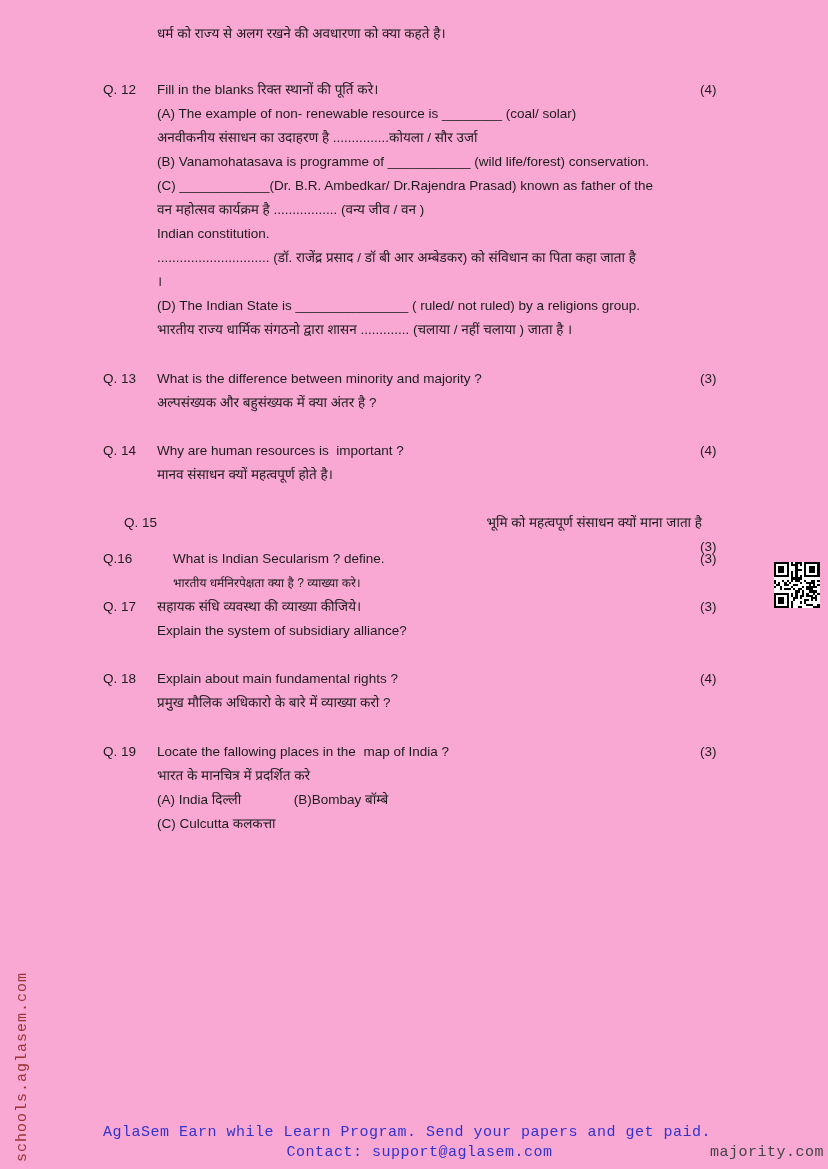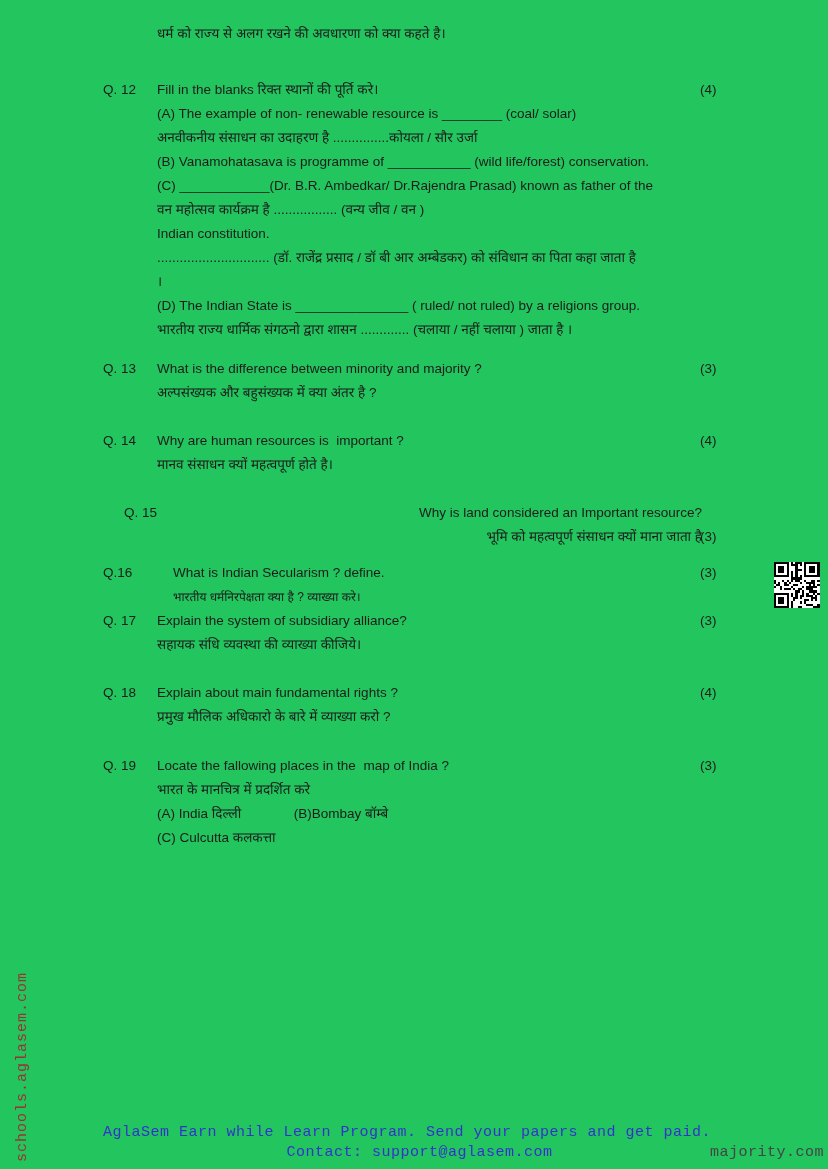--- a/index.html
+++ b/index.html
@@ -4,21 +4,21 @@
 <style>
   html,body{margin:0;padding:0;}
   body{
     width:828px;height:1169px;
     background:#ffffff;
     position:relative;
     font-family:"Liberation Sans", sans-serif;
     color:#1c1c1c;
     overflow:hidden;
   }
-  .page{position:absolute;inset:0;background:#22c55e;}
+  .page{position:absolute;inset:0;background:#f9a8d4;}
 
   
   .content{
     position:absolute;
     left:0;top:22px;right:0;
   }
   .intro-line{
     margin-left:157px;
     font-size:13.5px;
     line-height:24px;
@@ -114,57 +114,56 @@
             <div class="q-line">(C) ____________(Dr. B.R. Ambedkar/ Dr.Rajendra Prasad) known as father of the</div>
             <div class="q-line">वन महोत्सव कार्यक्रम है ................. (वन्य जीव / वन )</div>
             <div class="q-line">Indian constitution.</div>
             <div class="q-line">.............................. (डॉ. राजेंद्र प्रसाद / डॉ बी आर अम्बेडकर) को संविधान का पिता कहा जाता है</div>
             <div class="q-line">।</div>
             <div class="q-line">(D) The Indian State is _______________ ( ruled/ not ruled) by a religions group.</div>
             <div class="q-line">भारतीय राज्य धार्मिक संगठनो द्वारा शासन ............. (चलाया / नहीं चलाया ) जाता है ।</div>
           </div>
           <div class="q-marks" style="top: 0px;">(4)</div>
         </div>
-        <div class="question" style="margin-top: 15px;">
+        <div class="question" style="margin-top: 25px;">
           <div class="q-number">Q. 13</div>
           <div class="q-lines">
             <div class="q-line">What is the difference between minority and majority ?</div>
             <div class="q-line">अल्पसंख्यक और बहुसंख्यक में क्या अंतर है ?</div>
           </div>
           <div class="q-marks" style="top: 0px;">(3)</div>
         </div>
         <div class="question" style="margin-top: 24px;">
           <div class="q-number">Q. 14</div>
           <div class="q-lines">
             <div class="q-line">Why are human resources is  important ?</div>
             <div class="q-line">मानव संसाधन क्यों महत्वपूर्ण होते है।</div>
           </div>
           <div class="q-marks" style="top: 0px;">(4)</div>
         </div>
         <div class="question" style="margin-top: 24px; text-align: right;">
           <div class="q-number">Q. 15</div>
           <div class="q-lines">
-            <div class="q-line">Why is land considered an Important resource?</div>
             <div class="q-line">भूमि को महत्वपूर्ण संसाधन क्यों माना जाता है</div>
           </div>
           <div class="q-marks" style="top: 24px;">(3)</div>
         </div>
         <div class="question" style="margin-top: 12px; gap: 16px;">
           <div class="q-number">Q.16</div>
           <div class="q-lines">
             <div class="q-line">What is Indian Secularism ? define.</div>
             <div class="q-line small">भारतीय धर्मनिरपेक्षता क्या है ? व्याख्या करे।</div>
           </div>
           <div class="q-marks" style="top: 0px;">(3)</div>
         </div>
         <div class="question" style="margin-top: 0px;">
           <div class="q-number">Q. 17</div>
           <div class="q-lines">
+            <div class="q-line">सहायक संधि व्यवस्था की व्याख्या कीजिये।</div>
             <div class="q-line">Explain the system of subsidiary alliance?</div>
-            <div class="q-line">सहायक संधि व्यवस्था की व्याख्या कीजिये।</div>
           </div>
           <div class="q-marks" style="top: 0px;">(3)</div>
         </div>
         <div class="question" style="margin-top: 24px;">
           <div class="q-number">Q. 18</div>
           <div class="q-lines">
             <div class="q-line">Explain about main fundamental rights ?</div>
             <div class="q-line">प्रमुख मौलिक अधिकारो के बारे में व्याख्या करो ?</div>
           </div>
           <div class="q-marks" style="top: 0px;">(4)</div>

